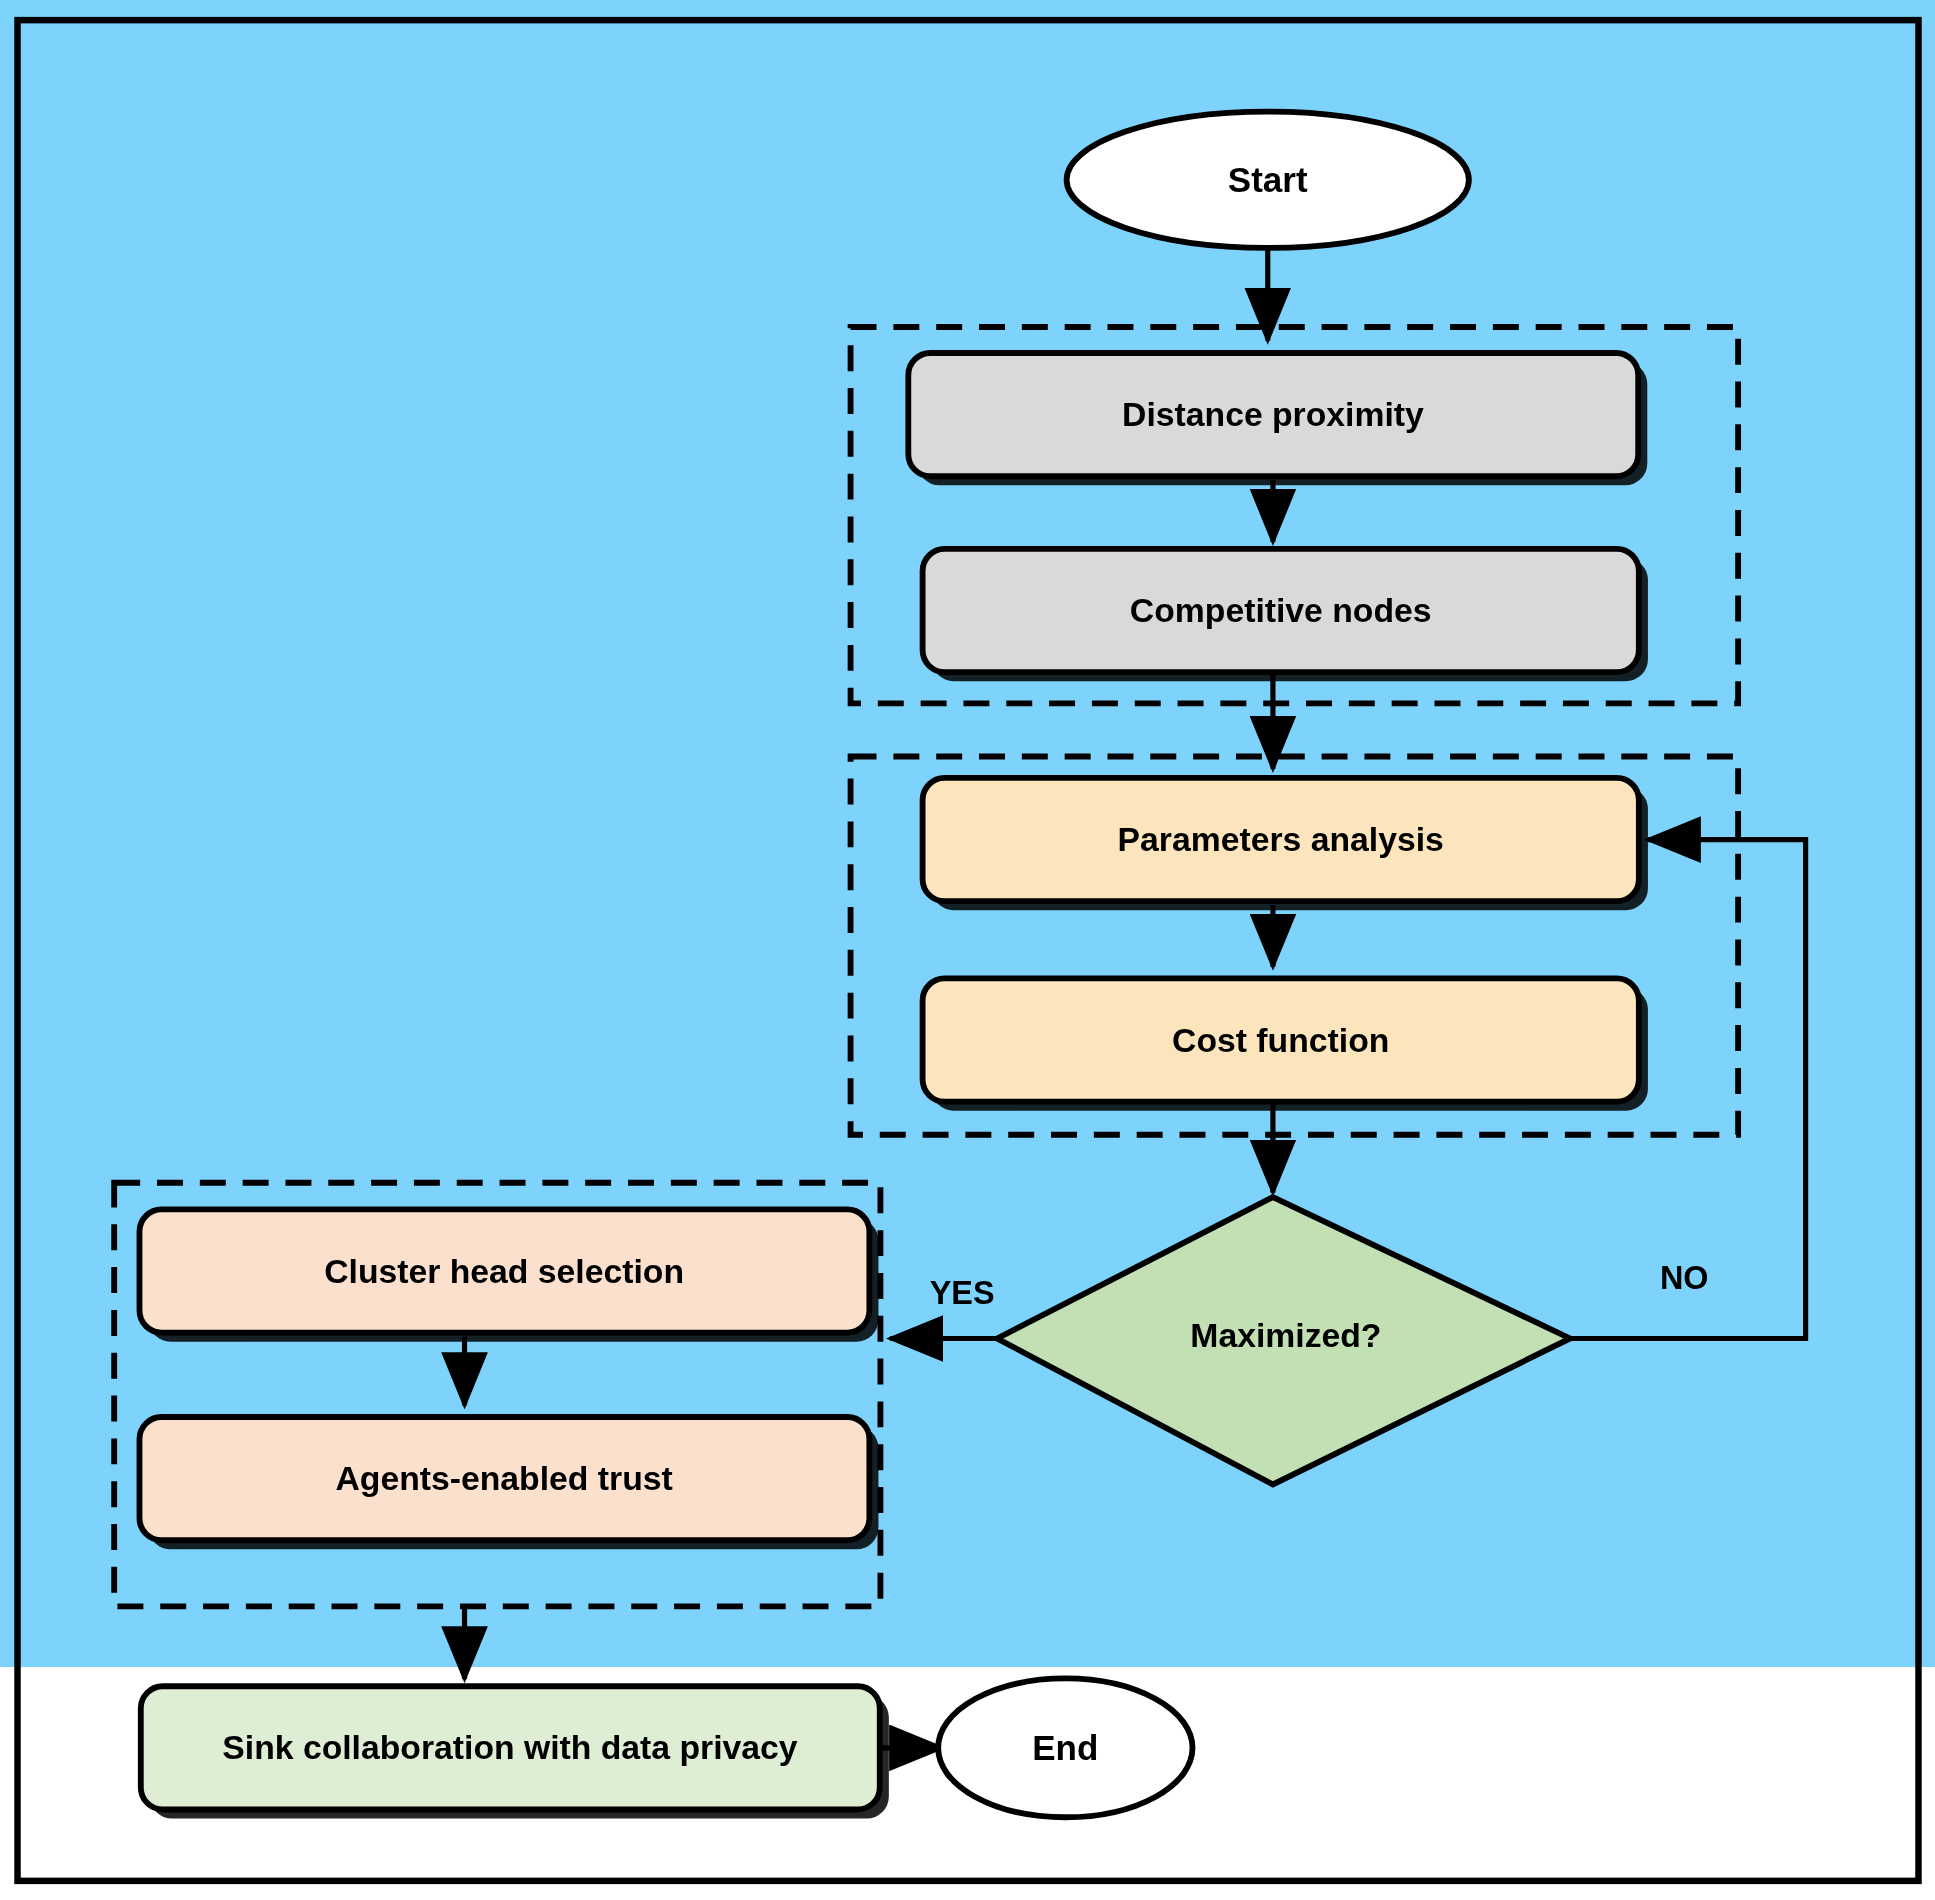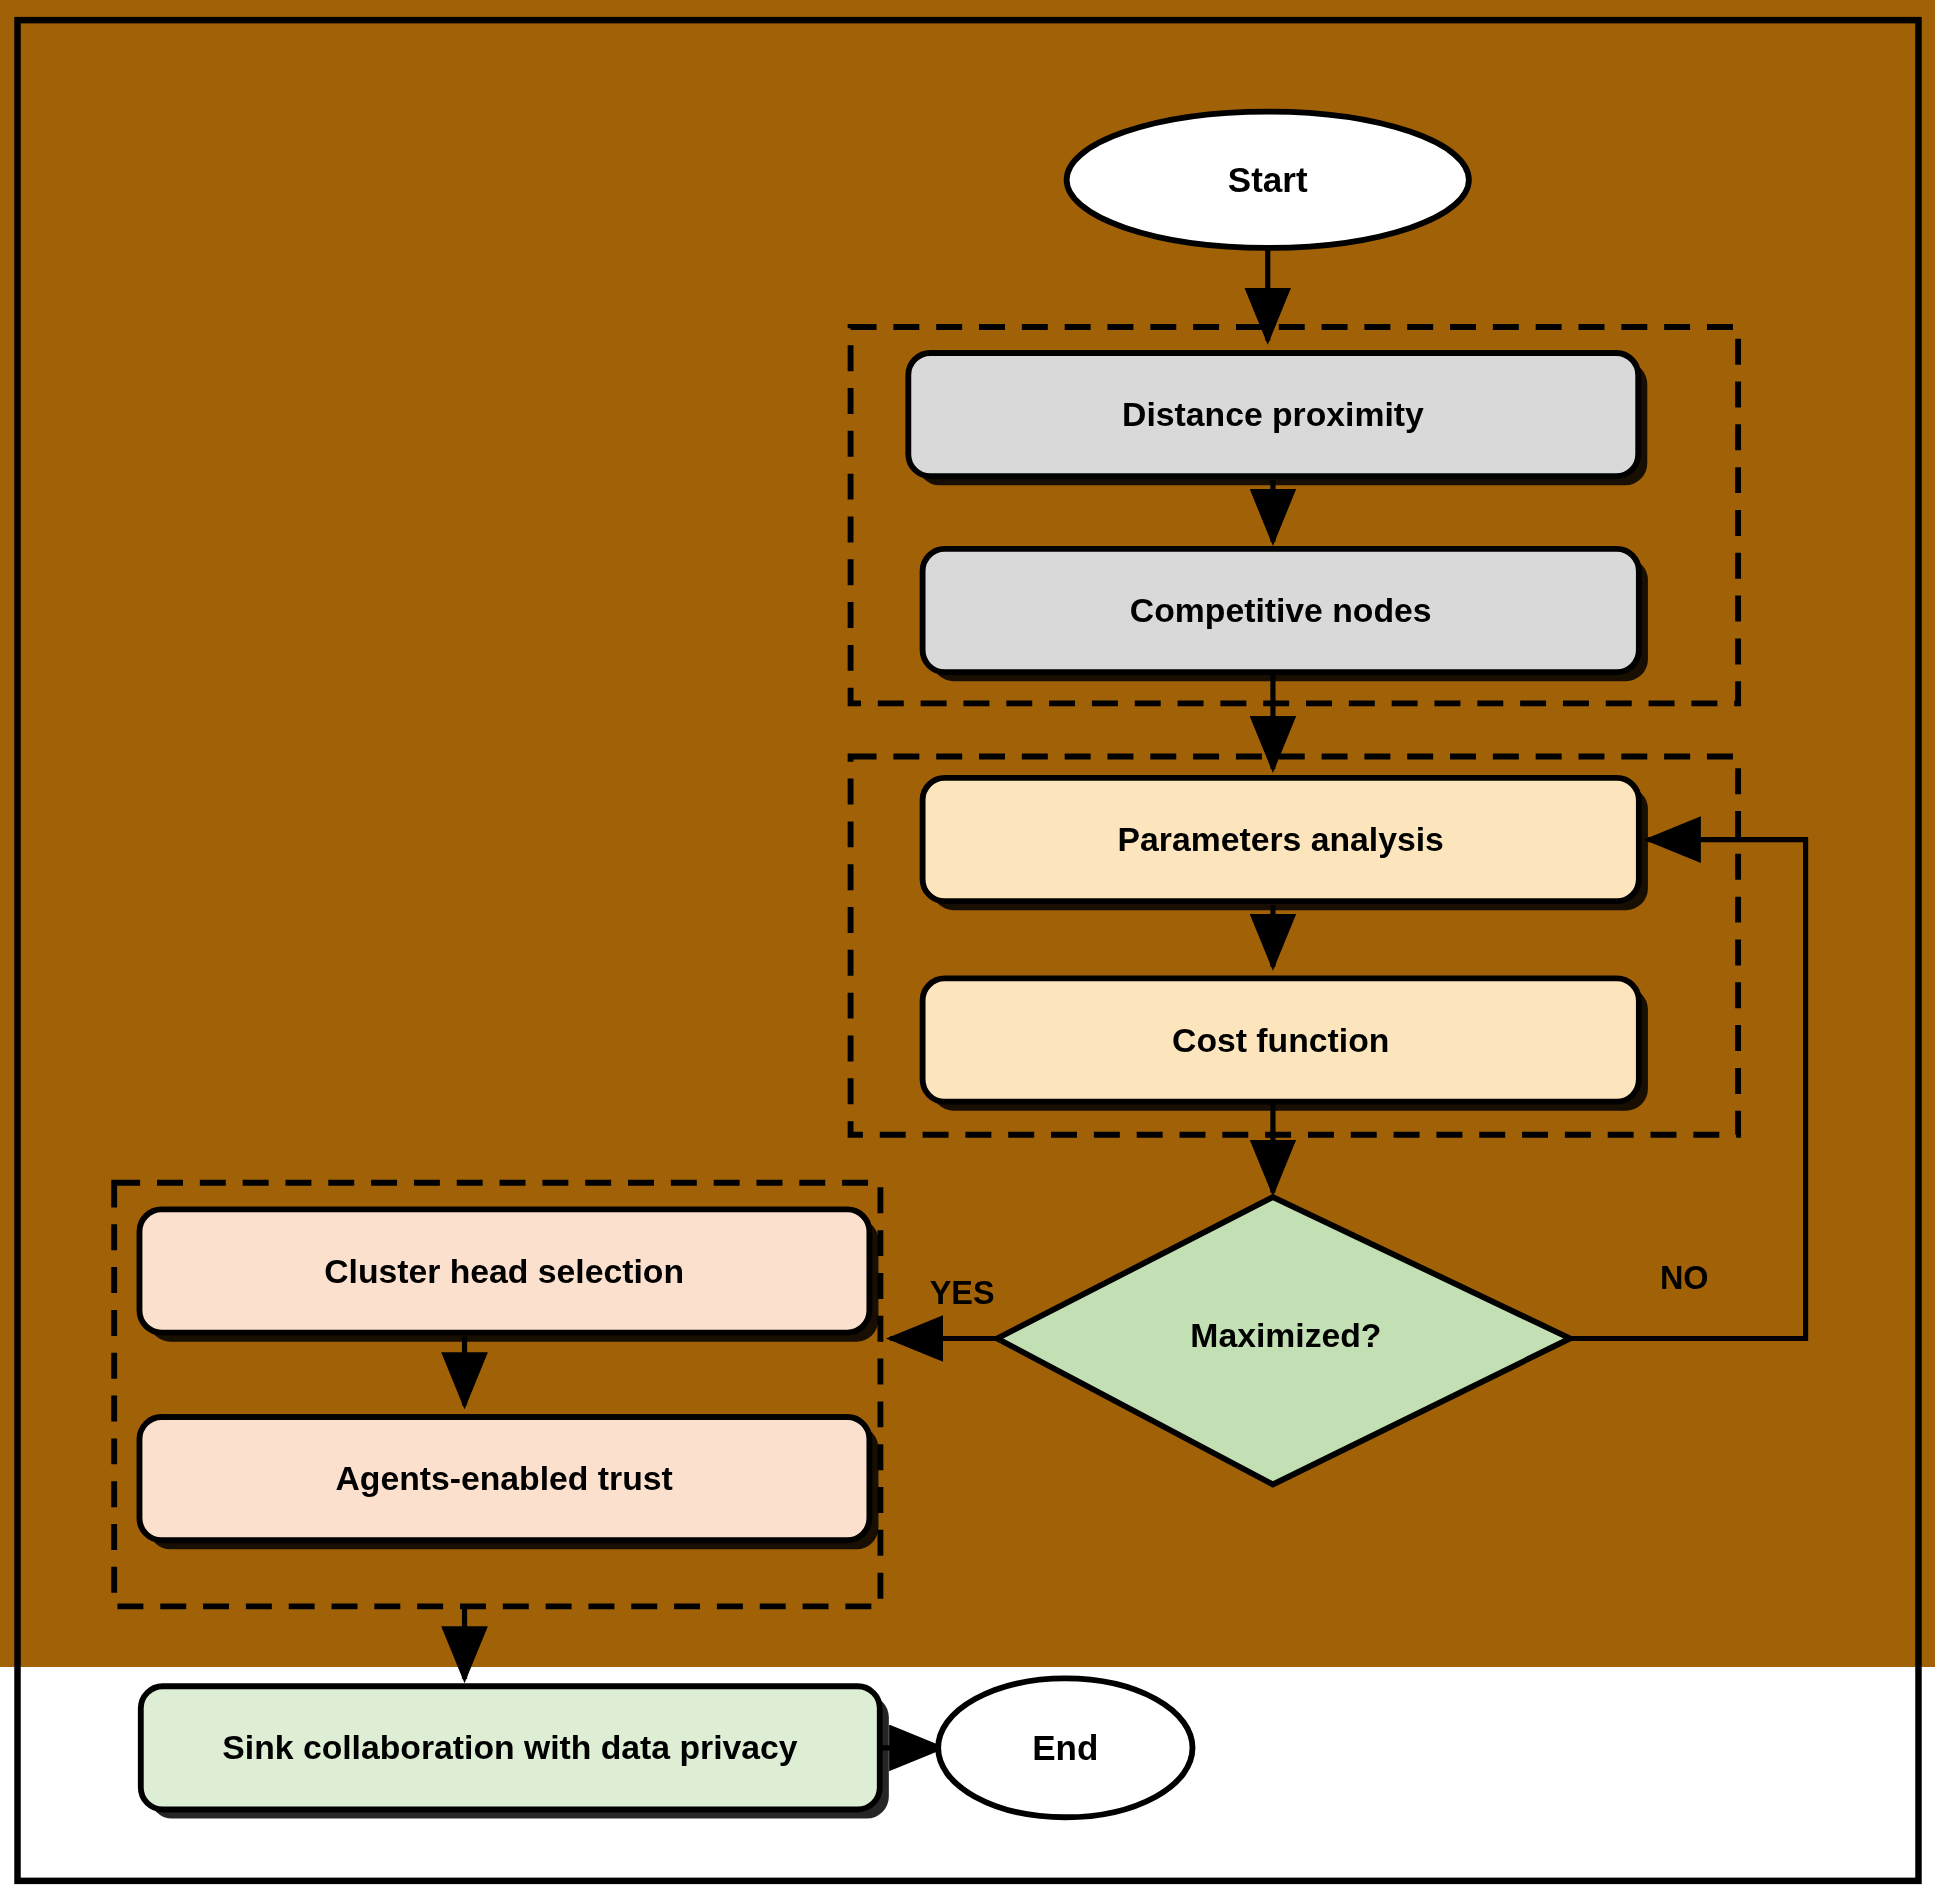--- a/index.html
+++ b/index.html
@@ -10,21 +10,21 @@
   body {
     width: 1936px;
     height: 1901px;
     font-family: "Liberation Sans", sans-serif;
     overflow: hidden;
   }
   #flow-root {
     position: relative;
     width: 1936px;
     height: 1667px;
-    background: #a16207;
+    background: #7dd3fc;
   }
   svg.flow-canvas {
     display: block;
     width: 1936px;
     height: 1901px;
   }
   .node-label {
     font-family: "Liberation Sans", sans-serif;
     font-weight: bold;
     fill: #000000;

